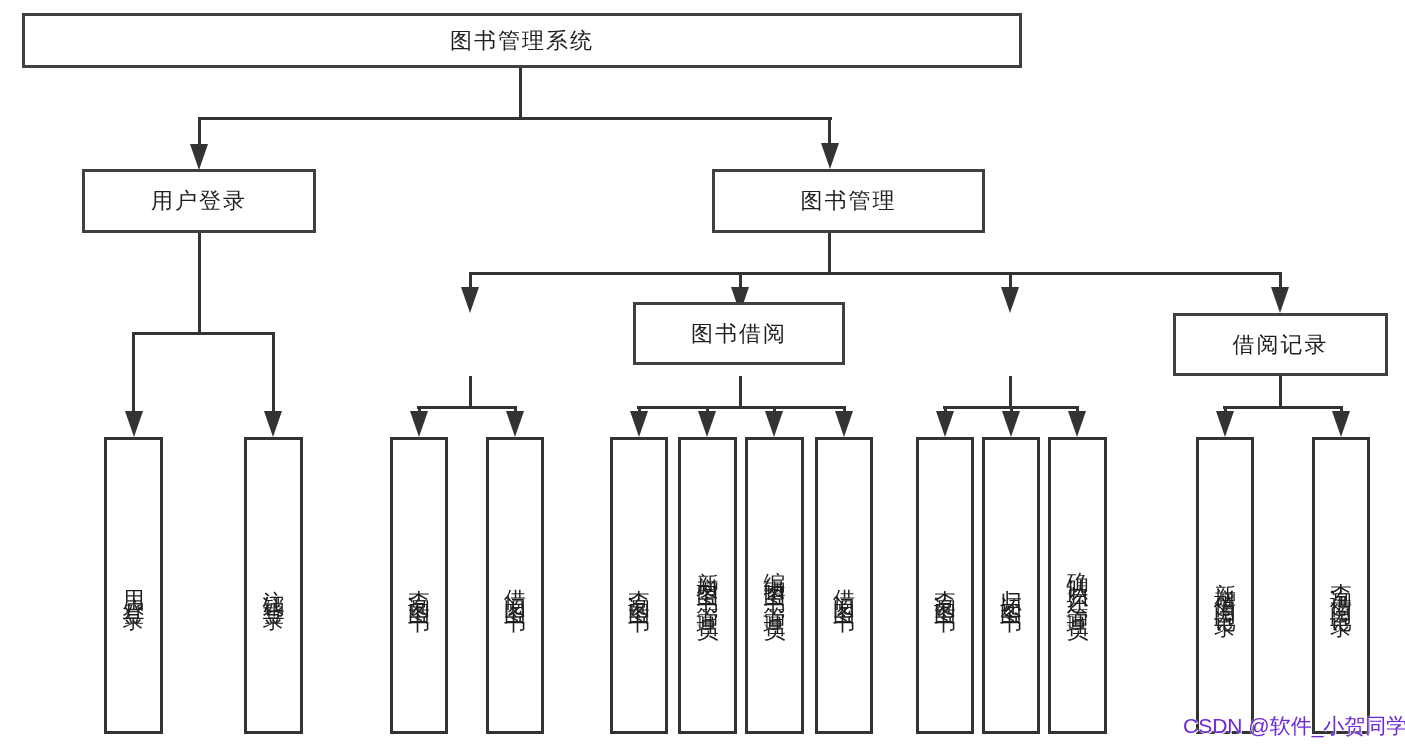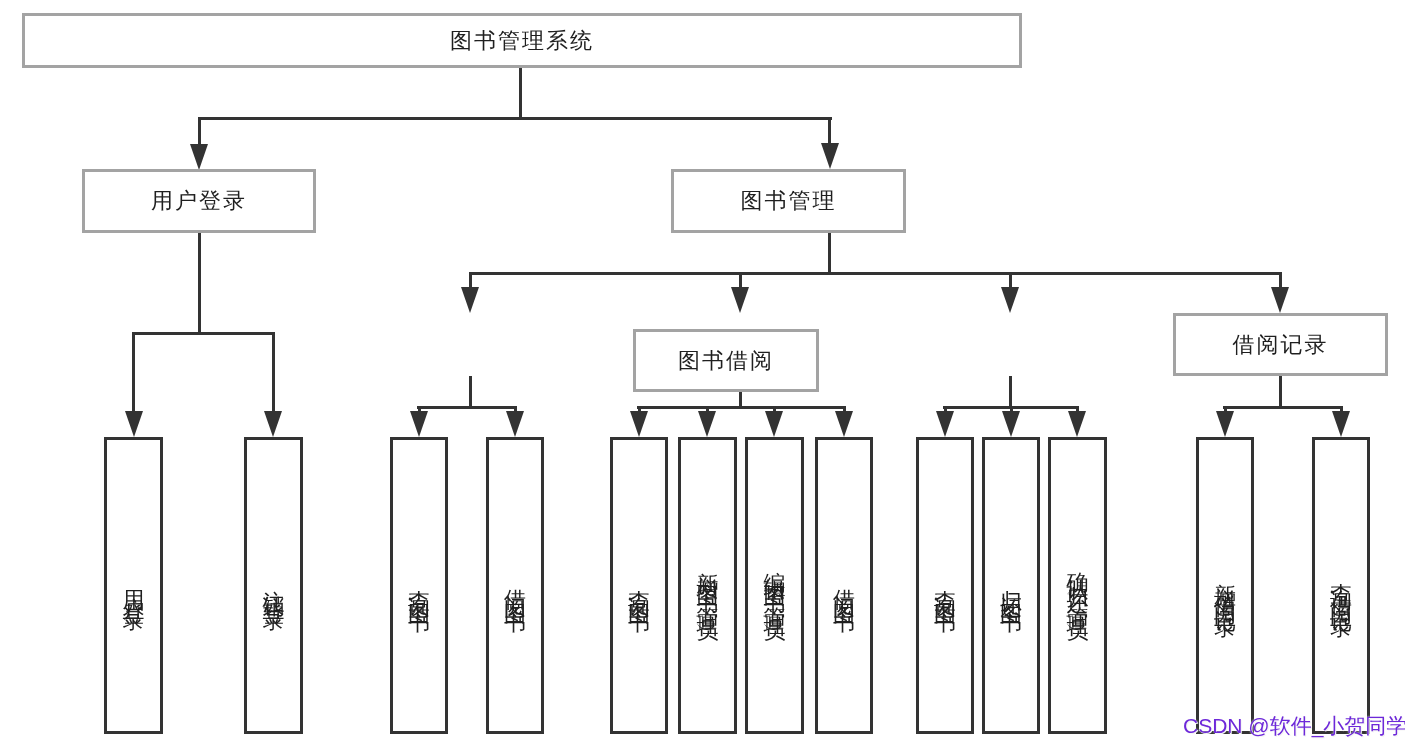--- a/index.html
+++ b/index.html
@@ -3,21 +3,21 @@
 <meta charset="utf-8">
 <style>
   html, body { margin:0; padding:0; background:#ffffff; }
   .canvas {
     position:relative; width:1405px; height:747px; background:#ffffff;
     font-family:"Liberation Sans", sans-serif; overflow:hidden;
   }
   
   .box {
     position:absolute; box-sizing:border-box;
-    border:3px solid #a3a3a3; background:#ffffff;
+    border:3px solid #404040; background:#ffffff;
     display:flex; align-items:center; justify-content:center;
     font-size:22px; color:#1f1f1f; letter-spacing:2px; white-space:nowrap;
     z-index:2;
     font-family:Liberation Serif, serif;
   }
   .vbox {
     position:absolute; box-sizing:border-box;
     border:3px solid #333333; background:#ffffff;
     display:flex; align-items:center; justify-content:center;
     z-index:2;
@@ -101,23 +101,23 @@
   <div class="lv" style="left:1279px;top:376px;height:31px"></div>
   <div class="lh" style="left:1223px;top:406px;width:120px"></div>
   <div class="lv" style="left:1224px;top:406px;height:8px"></div>
   <div class="arr" style="left:1216px;top:411px"></div>
   <div class="lv" style="left:1340px;top:406px;height:8px"></div>
   <div class="arr" style="left:1332px;top:411px"></div>
 
   <div class="box" style="left:22px;top:13px;width:1000px;height:55px">图书管理系统</div>
 
   <div class="box" style="left:82px;top:169px;width:234px;height:64px">用户登录</div>
-  <div class="box" style="left:671px;top:169px;width:235px;height:64px">图书管理</div>
+  <div class="box" style="left:712px;top:169px;width:273px;height:64px">图书管理</div>
 
-  <div class="box" style="left:633px;top:329px;width:186px;height:63px">图书借阅</div>
+  <div class="box" style="left:633px;top:302px;width:212px;height:63px">图书借阅</div>
   <div class="box" style="left:1173px;top:313px;width:215px;height:63px">借阅记录</div>
 
   <div class="vbox" style="left:104px;top:437px;width:59px;height:297px">
     <span>用户登录</span>
   </div>
   <div class="vbox" style="left:244px;top:437px;width:59px;height:297px">
     <span>注销登录</span>
   </div>
 
   <div class="vbox" style="left:390px;top:437px;width:58px;height:297px">

